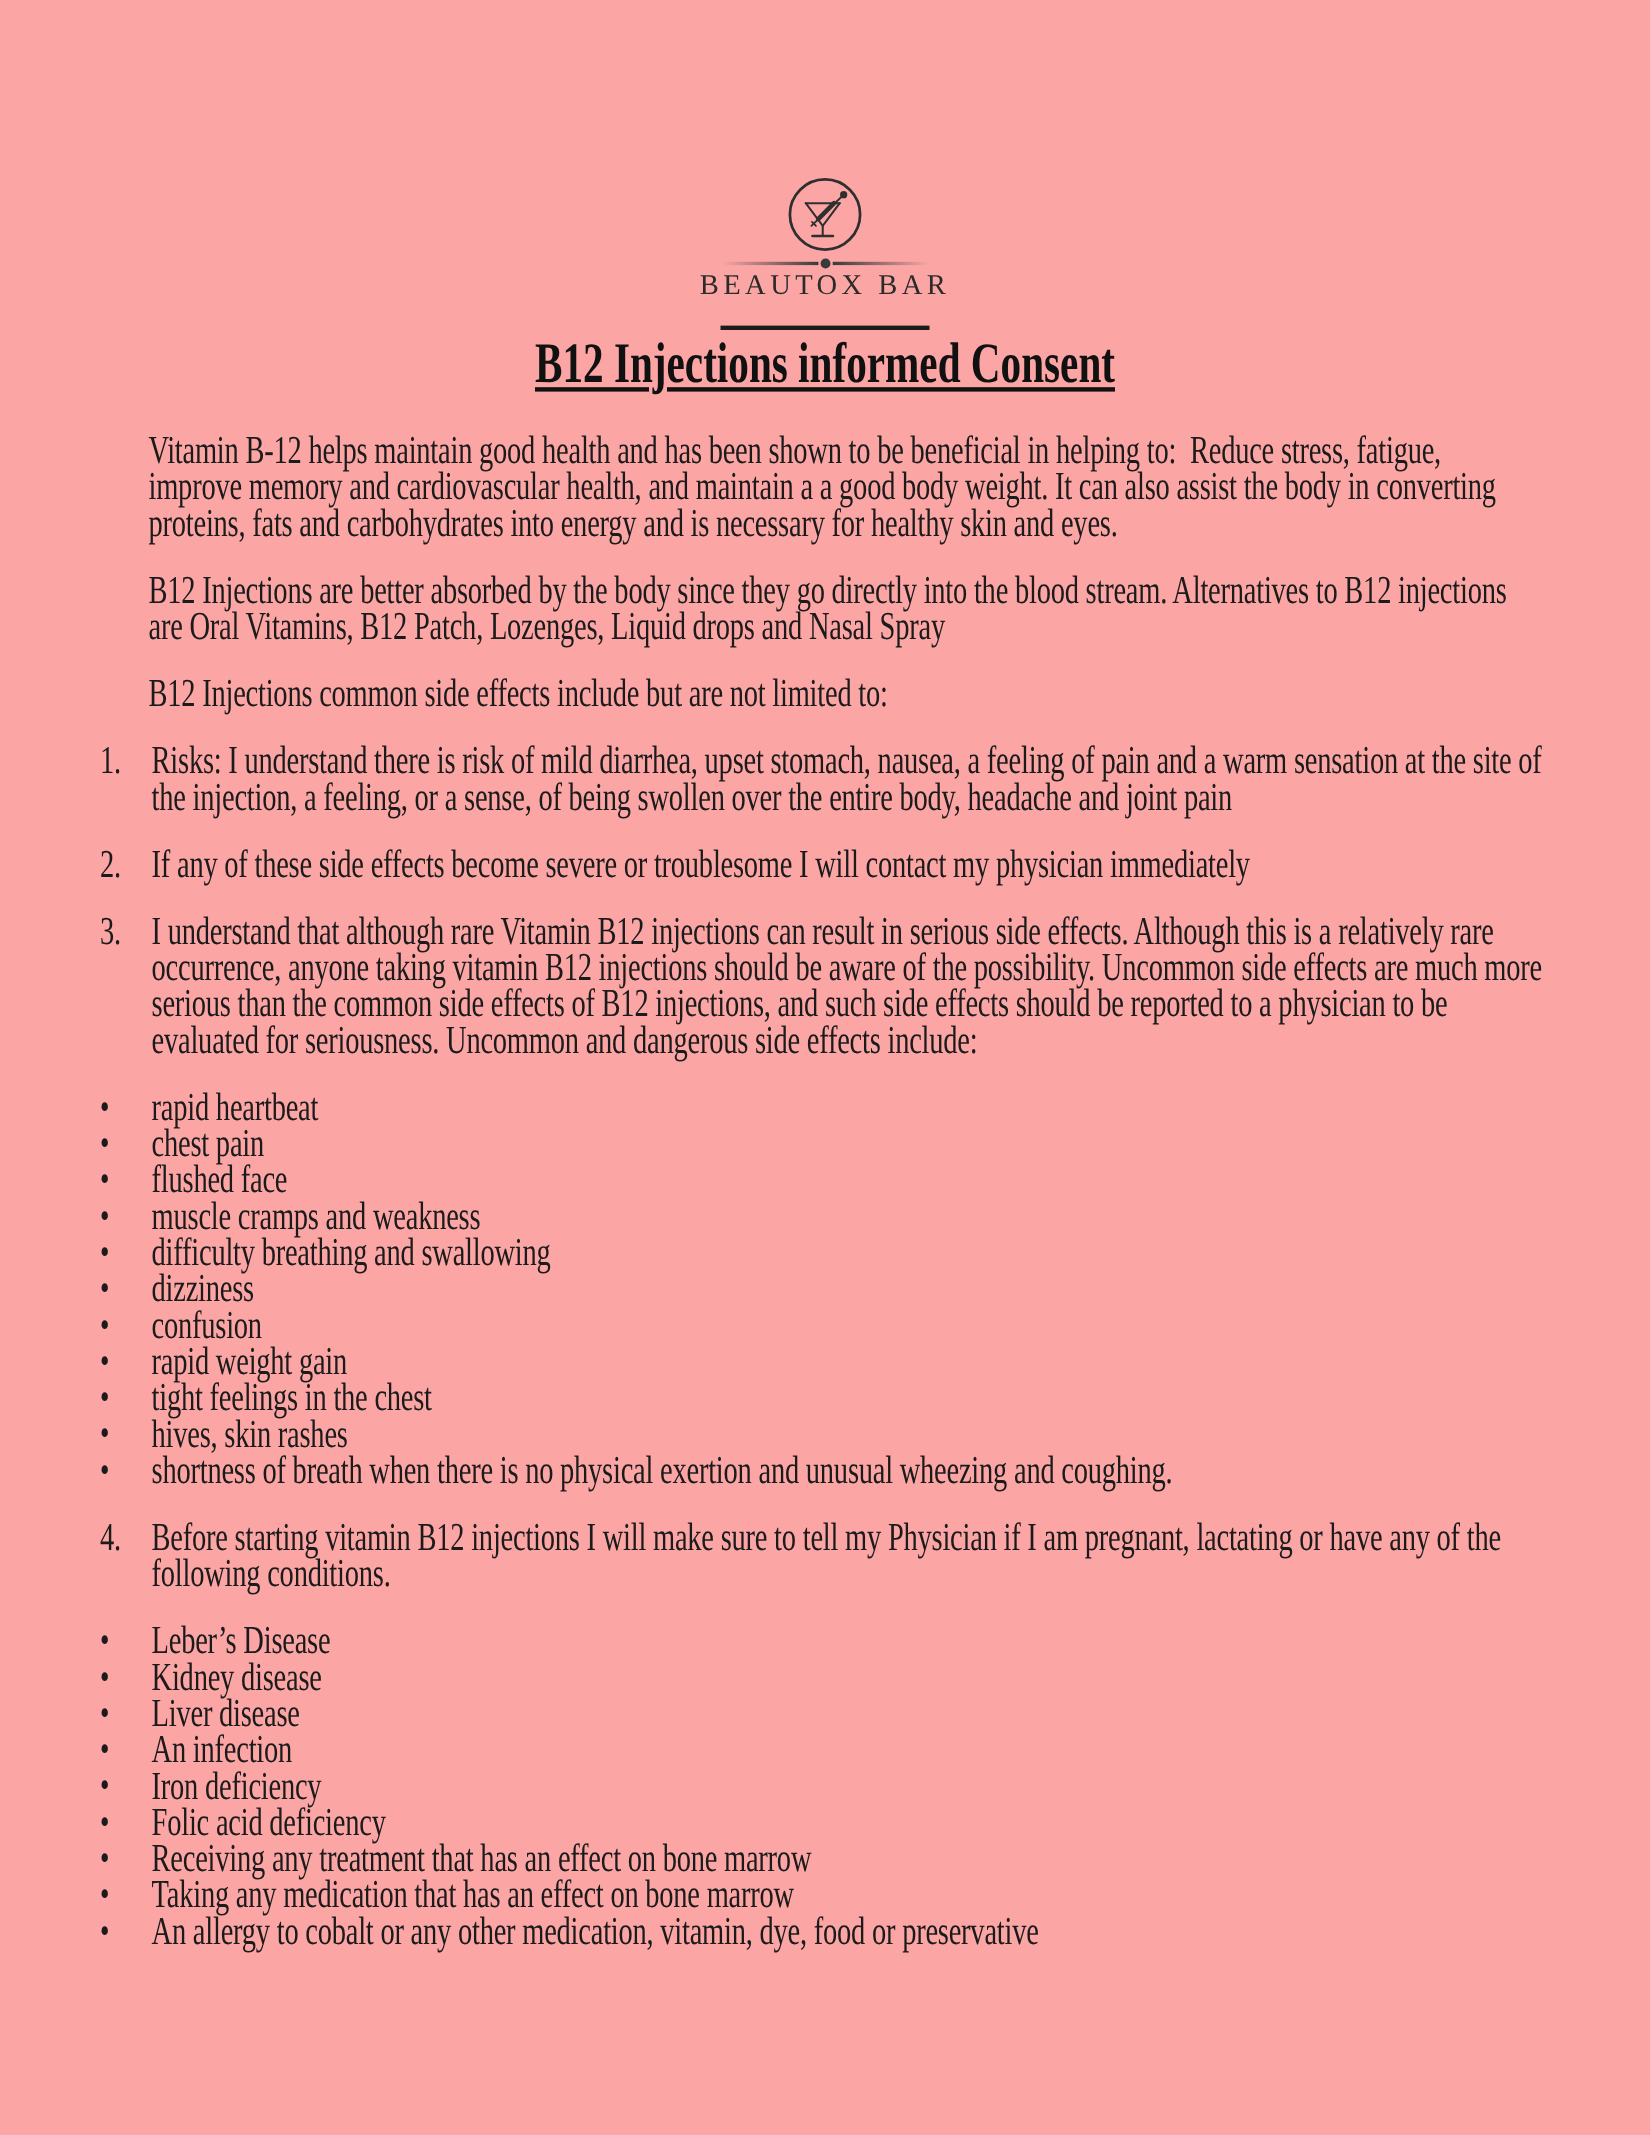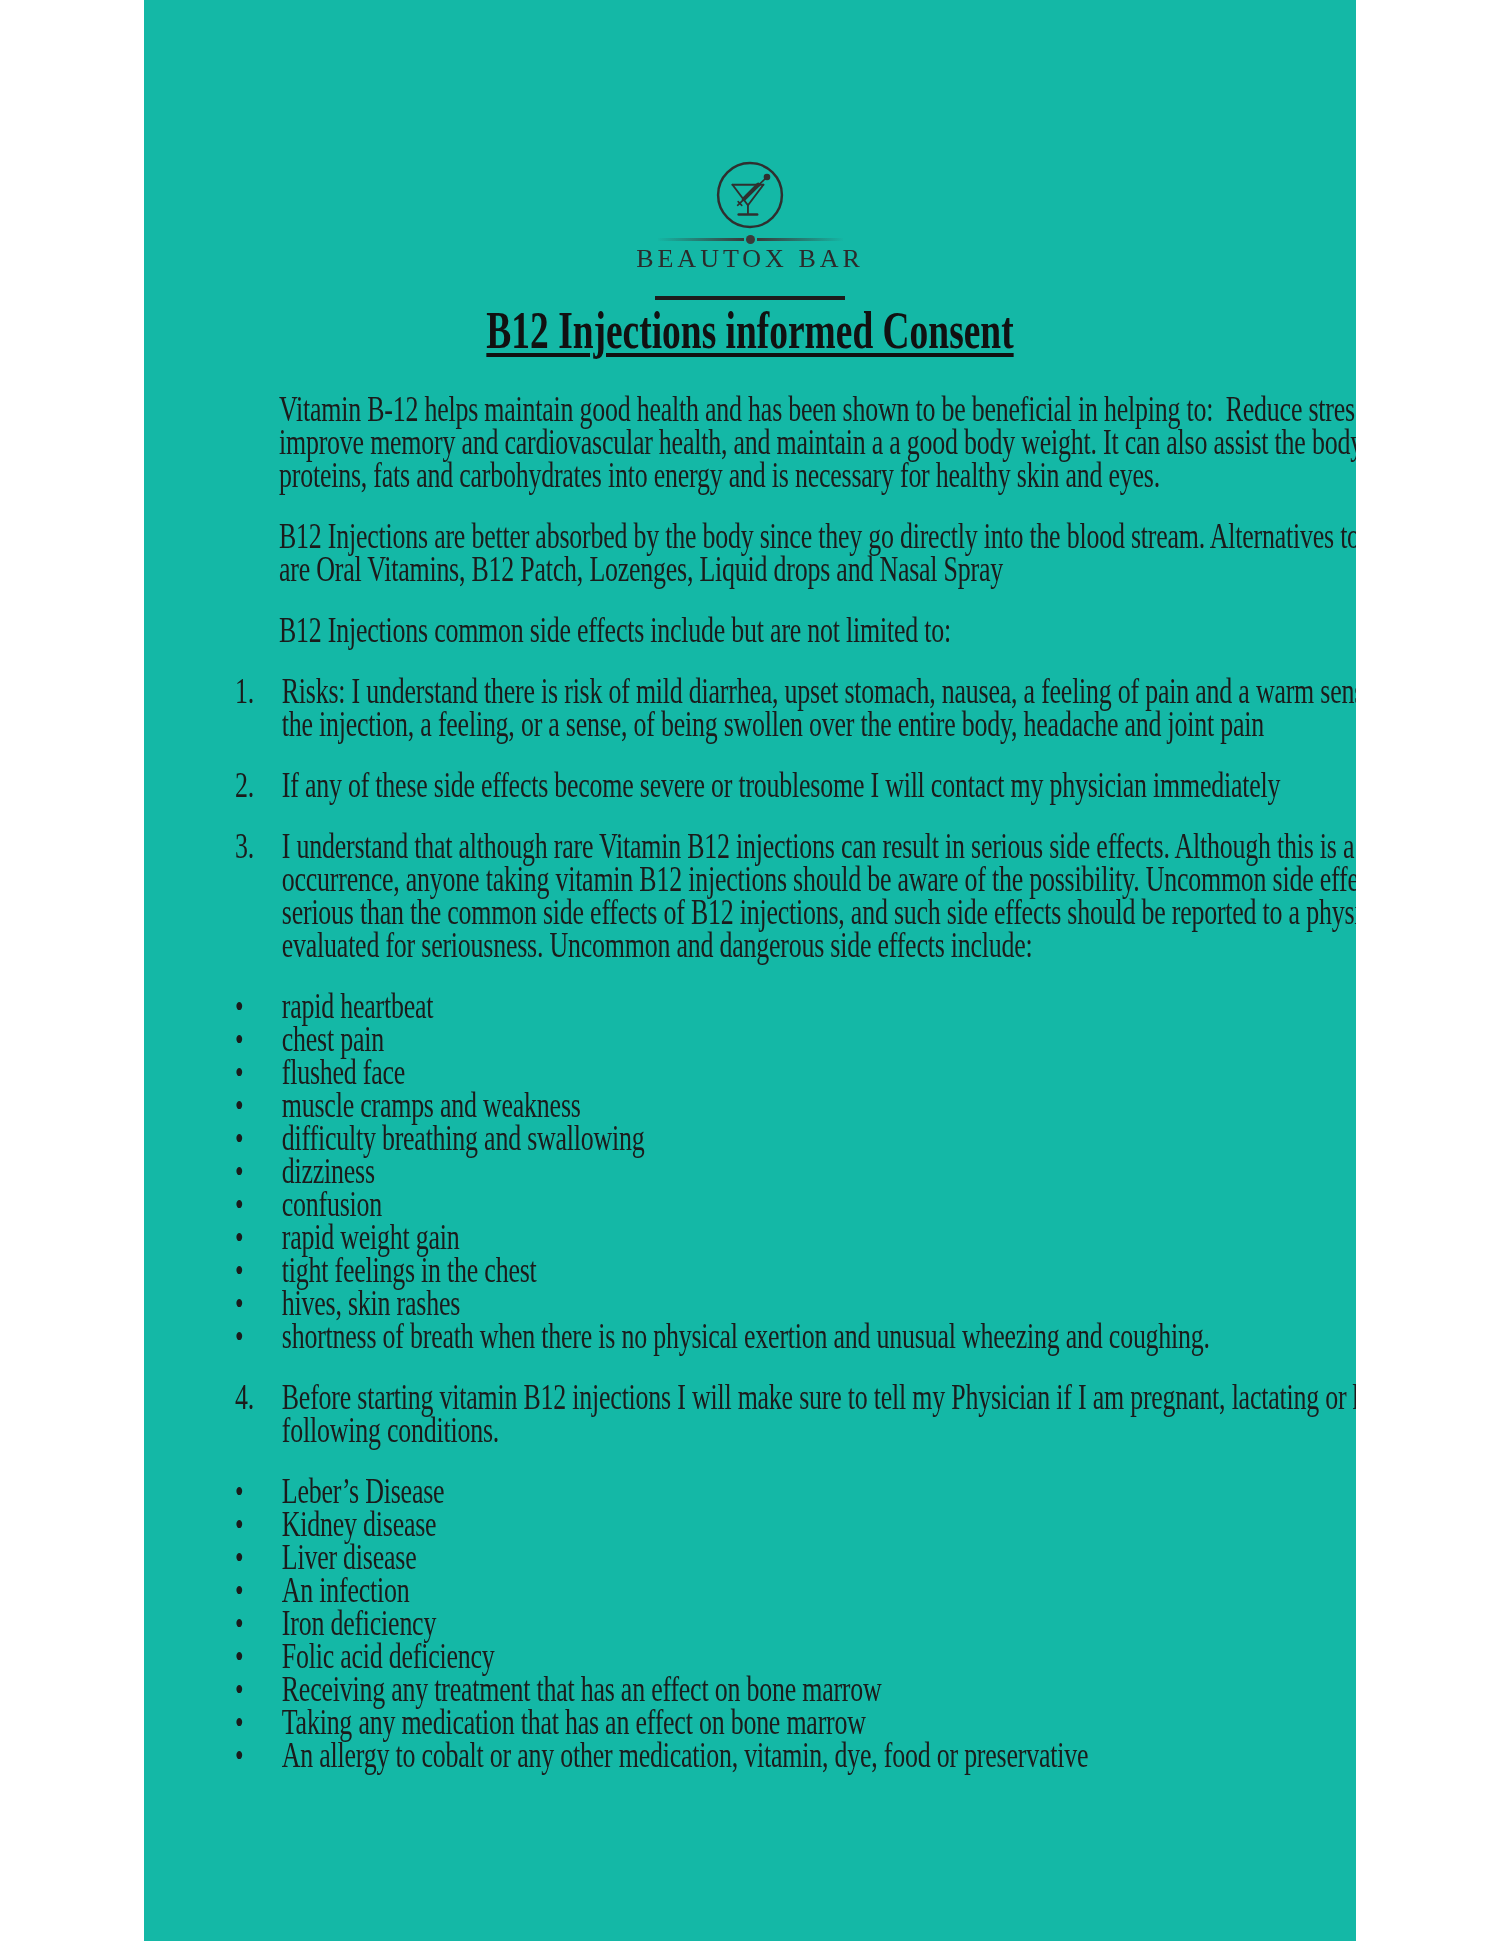--- a/index.html
+++ b/index.html
@@ -1,21 +1,21 @@
 <!DOCTYPE html>
 <html><head>
 <meta charset="utf-8">
 <style>
   html,body { margin:0; padding:0; background:#ffffff; }
   .page {
     position:relative;
-    width:1212px;
+    width:1500px;
     height:1941px;
     margin:0 auto;
-    background:#14b8a6;
+    background:#fca5a5;
     font-family:"Liberation Serif","DejaVu Serif",serif;
     color:#1b1b1b;
     overflow:hidden;
   }
   
   .header { padding-top:160px; text-align:center; }
   .logo-svg { display:block; margin:0 auto; }
   .brand-decoration {
     margin-top:5px;
     display:flex; align-items:center; justify-content:center;

